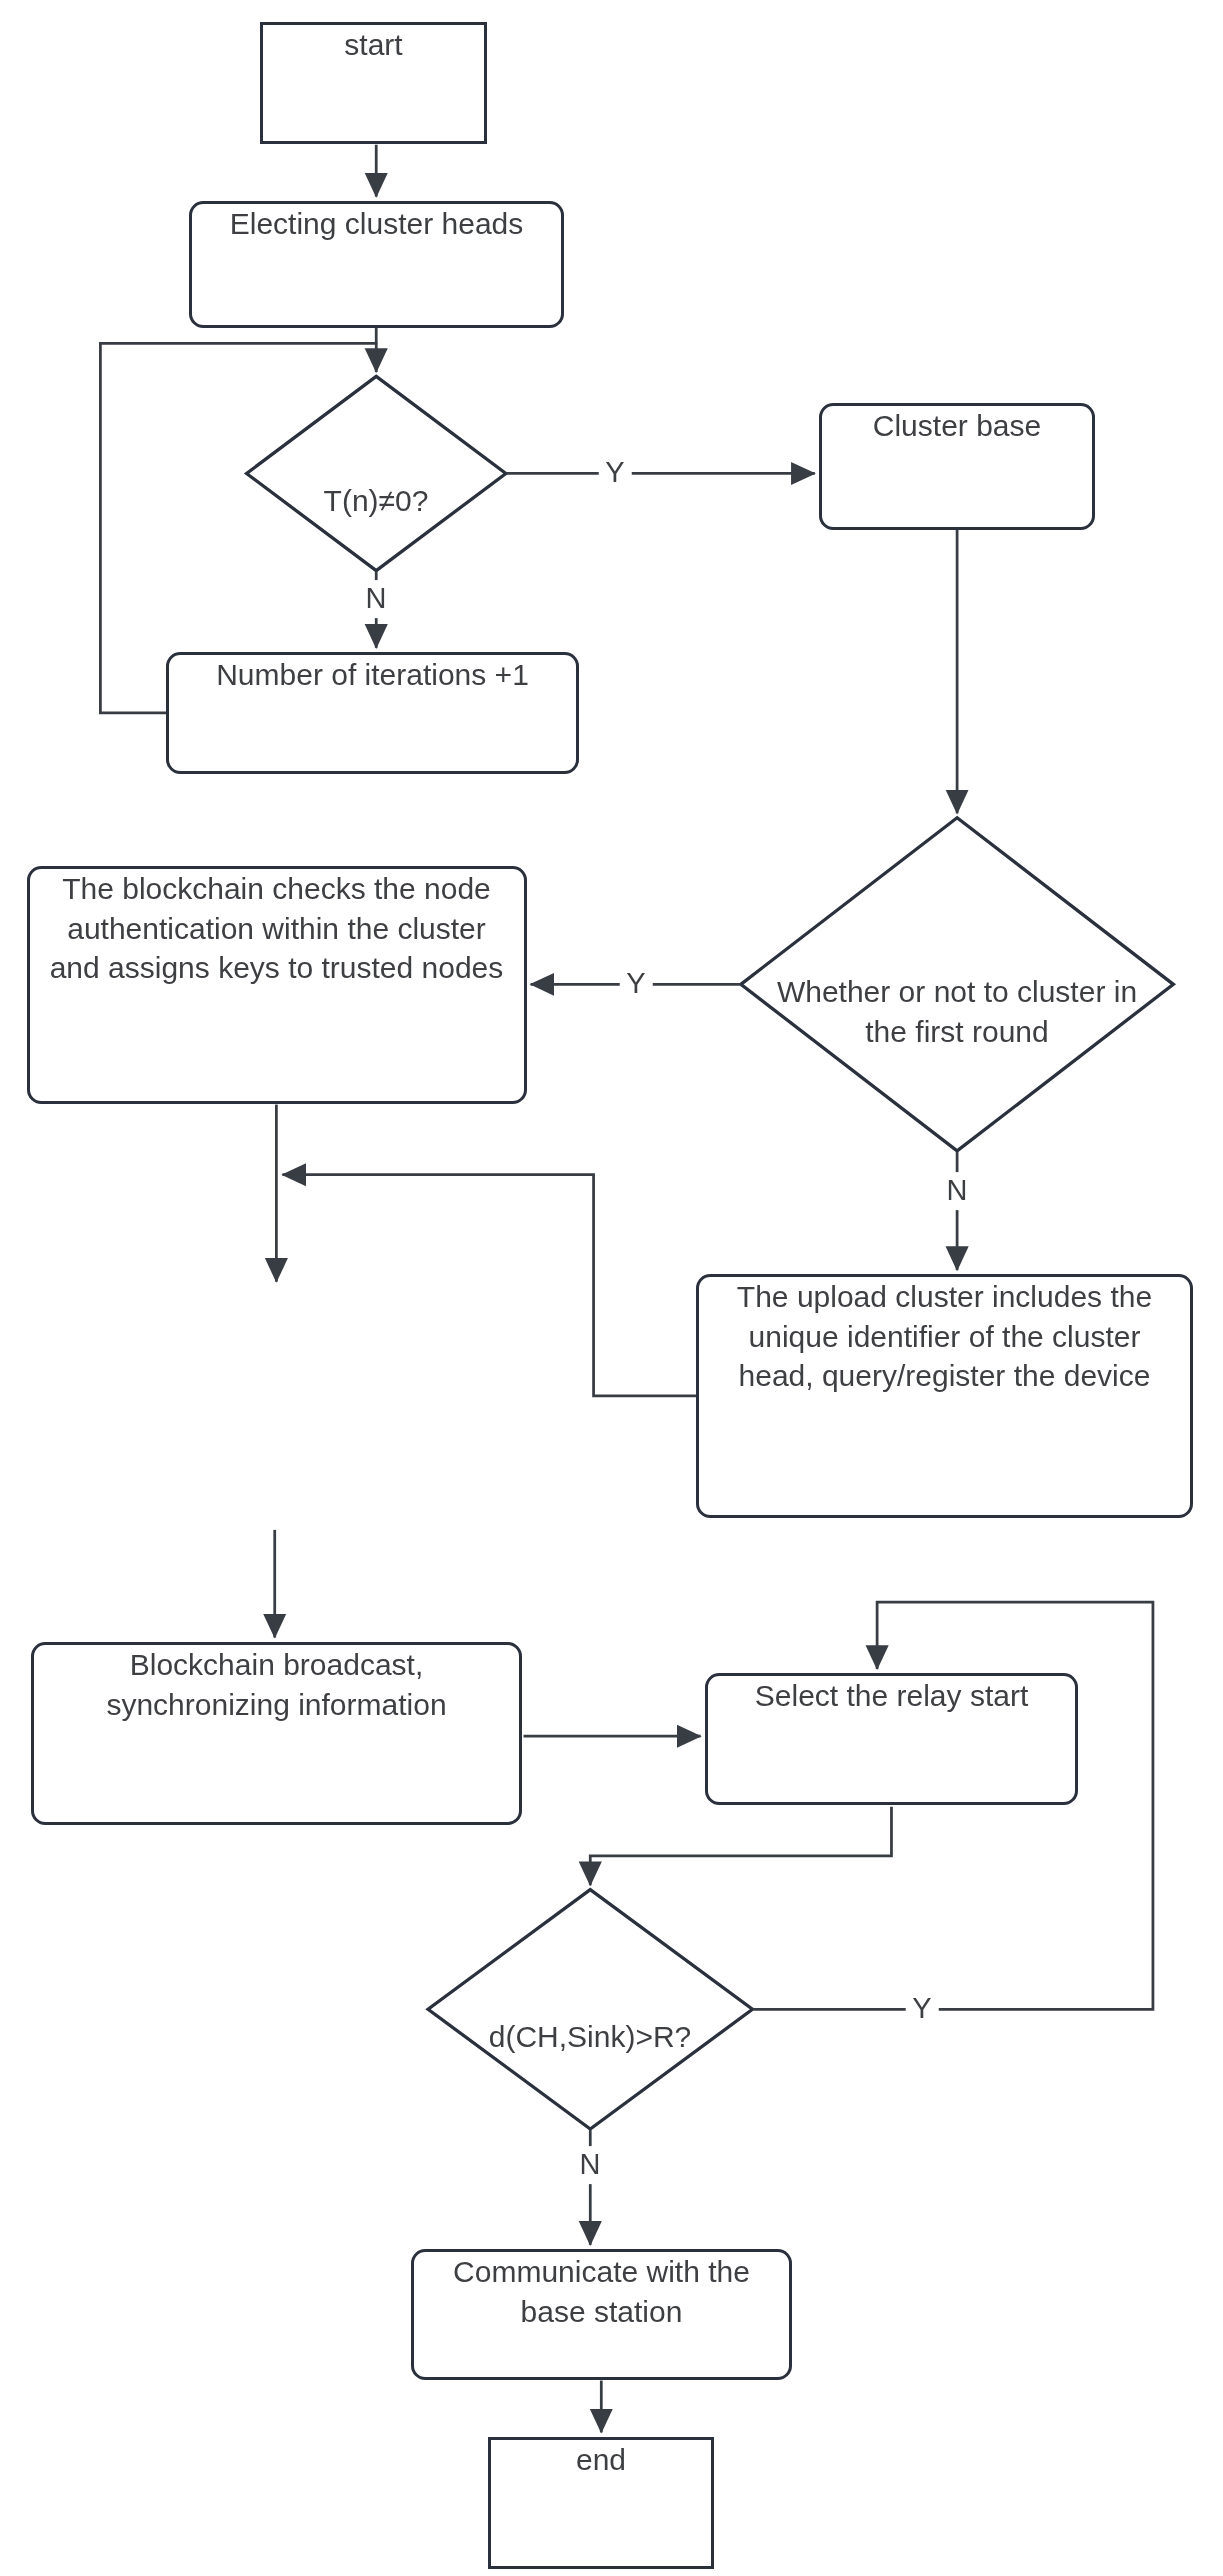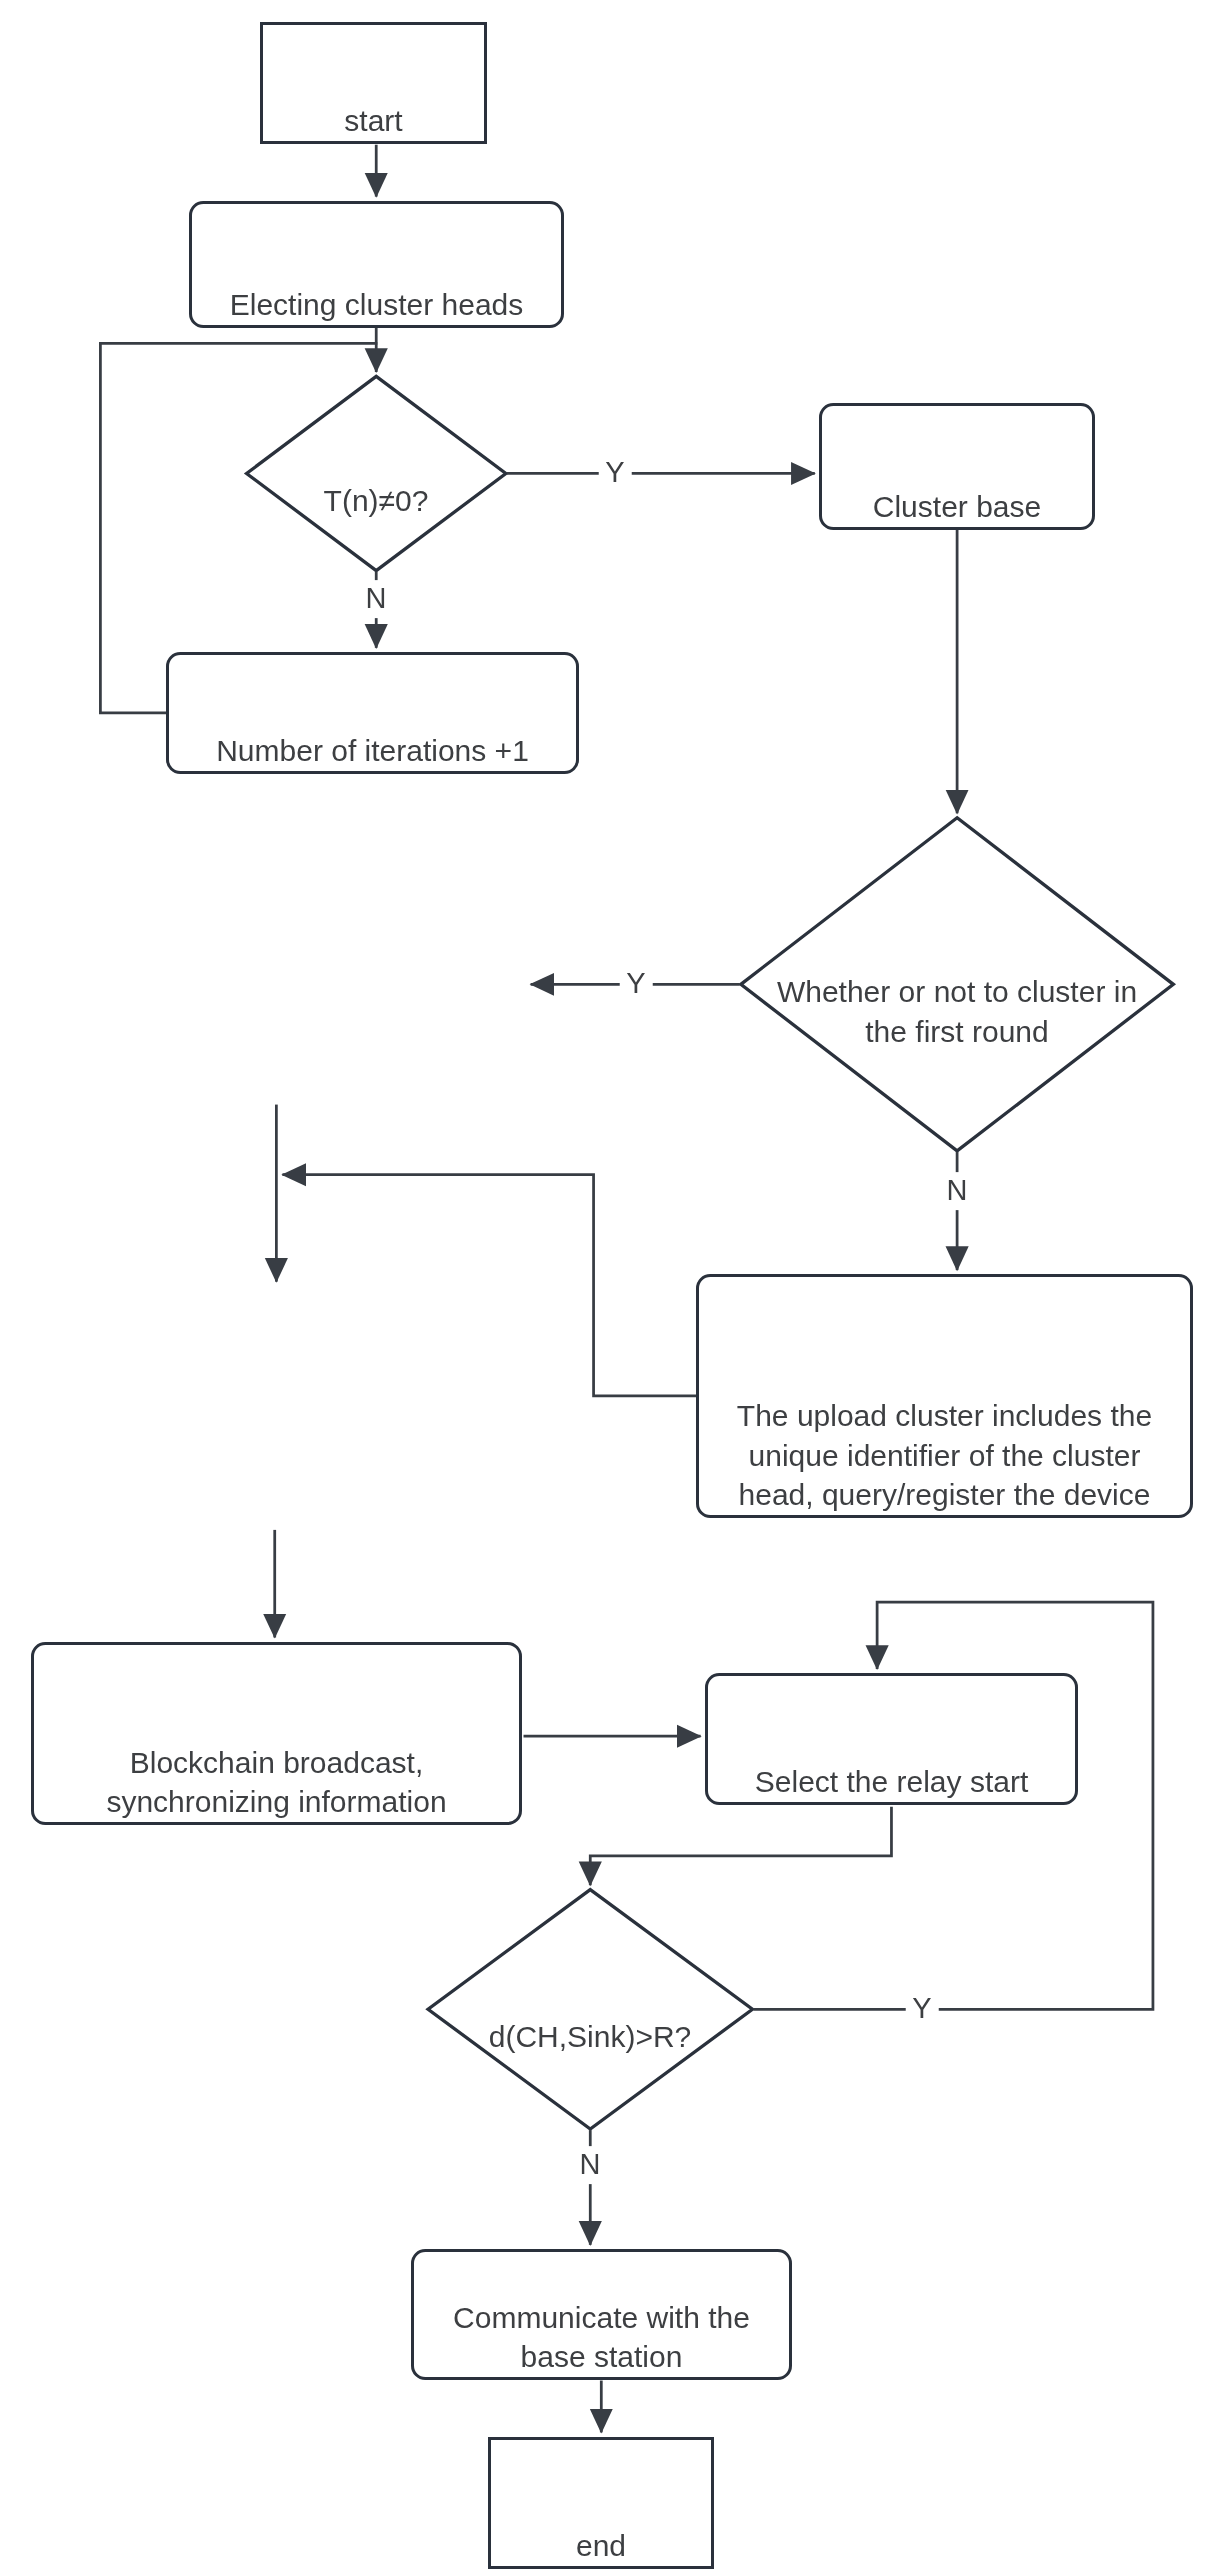--- a/index.html
+++ b/index.html
@@ -7,21 +7,21 @@
     position:relative;
     width:1223px;height:2576px;
     background:#ffffff;
     font-family:"Liberation Sans", sans-serif;
     overflow:hidden;
   }
   .wires{position:absolute;left:0;top:0;z-index:0;}
   .node{
     position:absolute;box-sizing:border-box;z-index:2;
     border:3.3px solid #2a313c;background:#ffffff;border-radius:14.3px;
-    display:flex;align-items:flex-end;justify-content:center;
+    display:flex;align-items:flex-start;justify-content:center;
     text-align:center;color:#3d3f42;font-size:30px;line-height:1.32;
     padding:0 19px;
   }
   .node.sharp{border-radius:0;}
   .dlabel{
     position:absolute;z-index:2;transform:translate(-50%,-50%);
     text-align:center;color:#3d3f42;font-size:30px;line-height:1.32;margin-top:28px;
   }
   .dlabel.nowrap{white-space:nowrap;}
   .chip{
@@ -73,20 +73,23 @@
   </div>
 
   <div class="node" style="left:819px;top:403px;width:276px;height:127px">
     <span>Cluster base</span>
   </div>
 
   <div class="node" style="left:166px;top:652px;width:413px;height:122px">
     <span>Number of iterations +1</span>
   </div>
 
+  <div class="node" style="left:26.5px;top:866px;width:500px;height:238px">
+    <span>The blockchain checks the node authentication within the cluster and assigns keys to trusted nodes</span>
+  </div>
 
 
   <div class="node" style="left:696px;top:1274px;width:497px;height:244px">
     <span>The upload cluster includes the unique identifier of the cluster head, query/register the device</span>
   </div>
 
   <div class="node" style="left:31px;top:1642px;width:491px;height:183px">
     <span>Blockchain broadcast, synchronizing information</span>
   </div>
 

